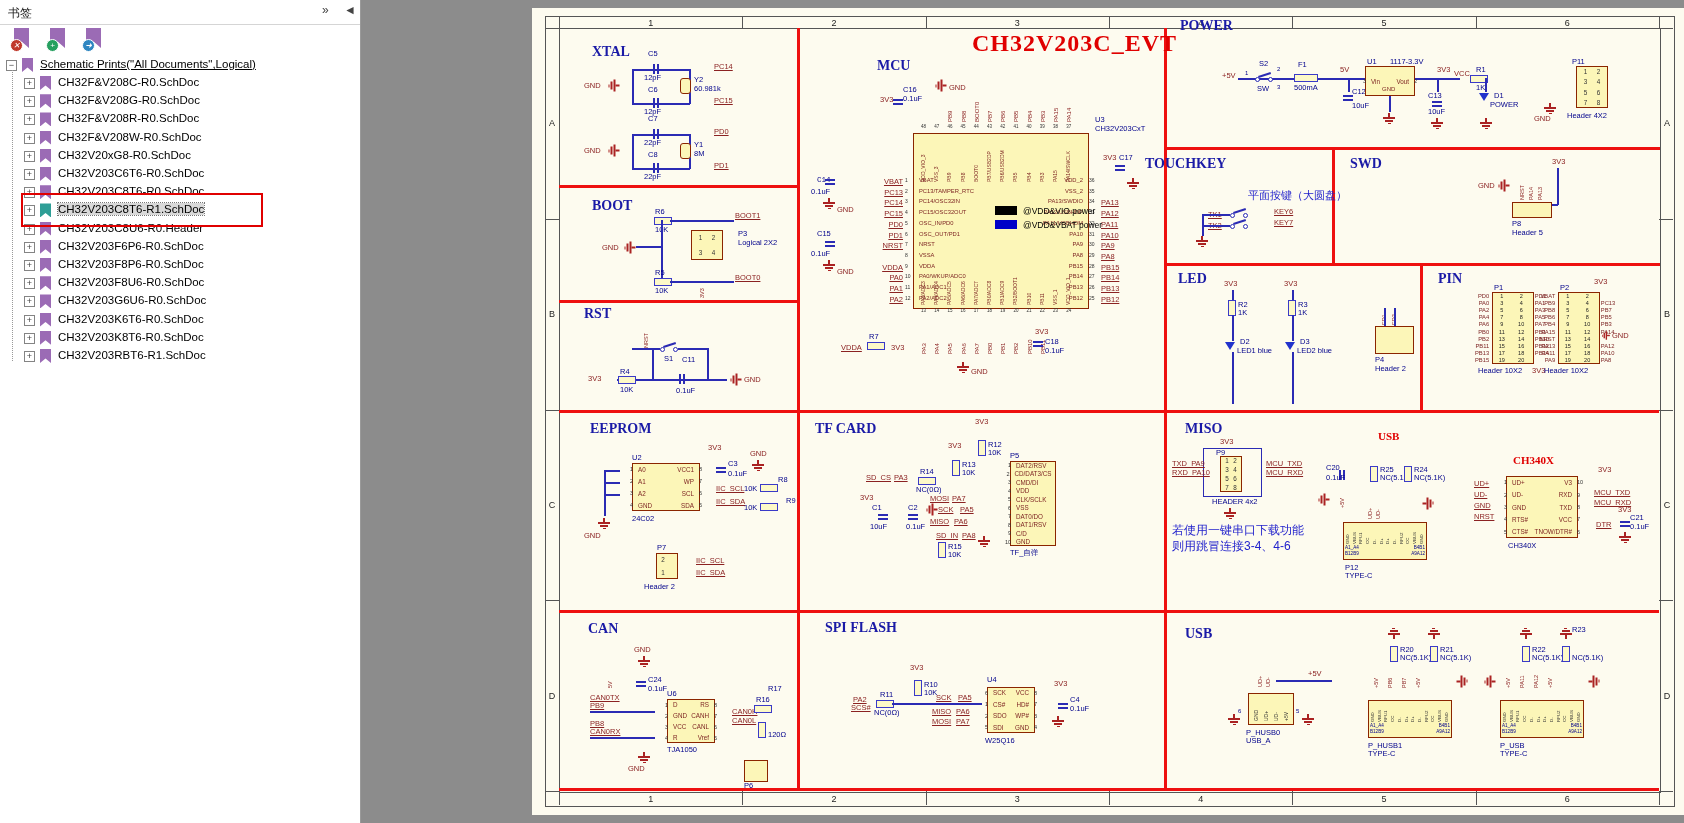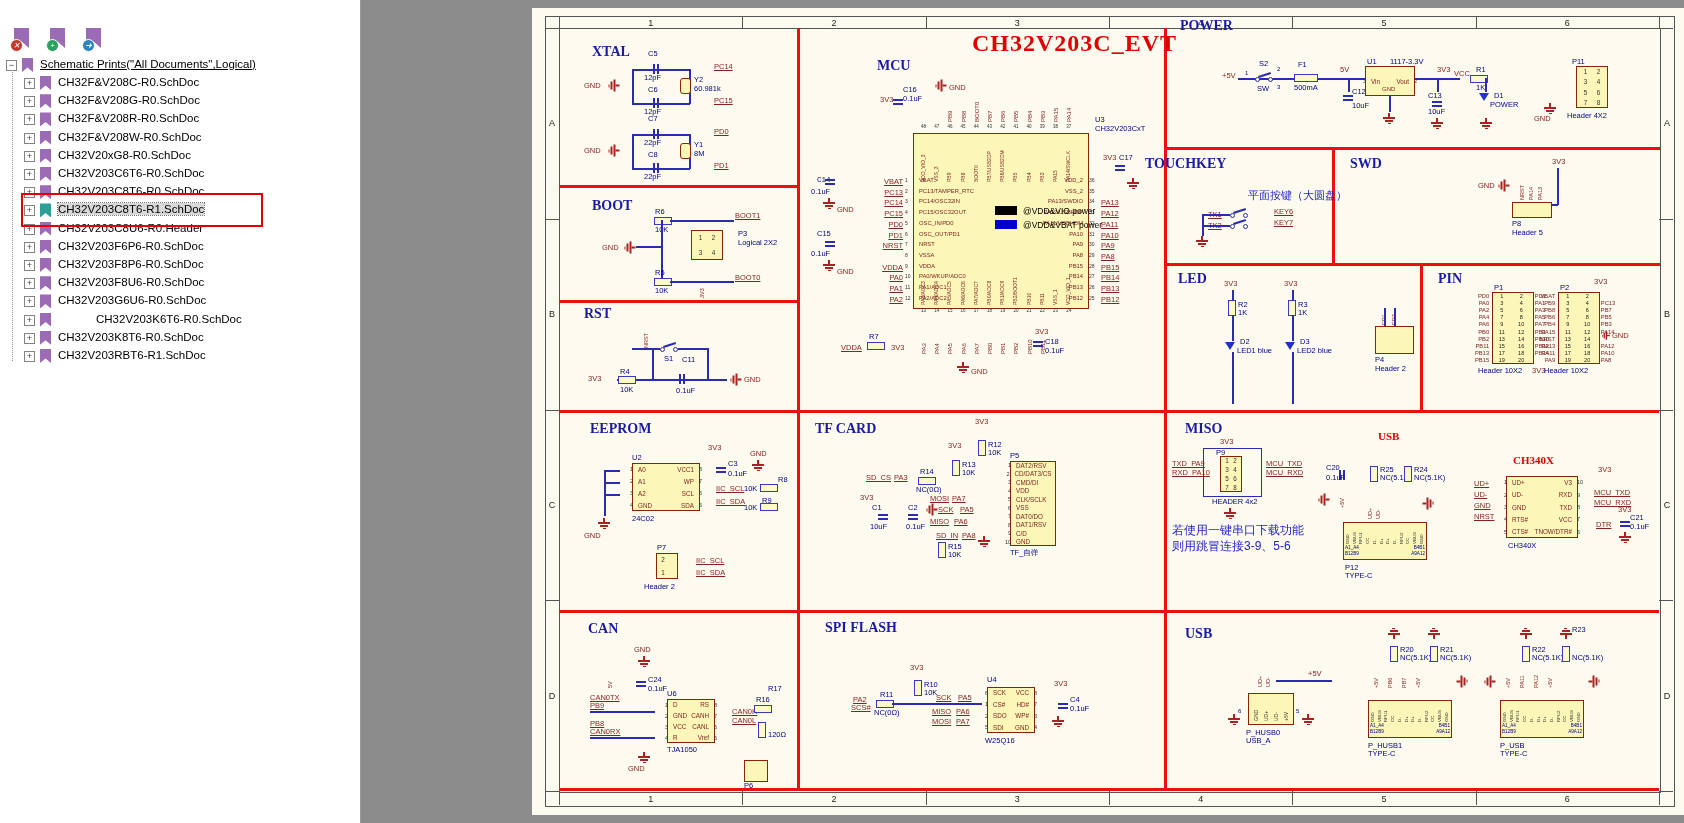--- a/index.html
+++ b/index.html
@@ -75,20 +75,25 @@
   .h20r .ln{width:24px;text-align:right;color:#7A1F1F;padding-right:3px}
   .h20r .c1,.h20r .c2{width:20px;text-align:center;color:#222;font-size:5.5px}
   .h20r .rn{width:24px;text-align:left;color:#7A1F1F;padding-left:4px}
   .mcu-body{position:absolute;background:#FCF6B8;border:1.5px solid #8B2500}
   .sheetwrap *{pointer-events:none}
 </style>
 </head>
 <body>
 
 <div class="panel">
+  <div class="panel-h">
+    <span class="panel-title">书签</span>
+    <span class="ph-ic" style="left:322px">»</span>
+    <span class="ph-ic" style="left:344px">◄</span>
+  </div>
   <div class="tb">
       <span style="position: absolute; left: 10px; top: 0px; width: 26px; height: 26px;">
         <i class="bm" style="left: 4px;"></i>
         <i class="badge" style="left: 0px; background: rgb(192, 57, 43);">✕</i>
       </span>
       <span style="position: absolute; left: 46px; top: 0px; width: 26px; height: 26px;">
         <i class="bm" style="left: 4px;"></i>
         <i class="badge" style="left: 0px; background: rgb(39, 160, 96);">+</i>
       </span>
       <span style="position: absolute; left: 82px; top: 0px; width: 26px; height: 26px;">
@@ -164,21 +169,21 @@
         <span class="tlabel" style="left: 34px;">CH32V203F8U6-R0.SchDoc</span>
       </div>
       <div class="trow" style="top: 236.4px; left: 24px;">
         <span class="ebox" style="left: 0px;">+</span>
         <i class="bmk" style="left: 16px;"></i>
         <span class="tlabel" style="left: 34px;">CH32V203G6U6-R0.SchDoc</span>
       </div>
       <div class="trow" style="top: 254.6px; left: 24px;">
         <span class="ebox" style="left: 0px;">+</span>
         <i class="bmk" style="left: 16px;"></i>
-        <span class="tlabel" style="left: 34px; margin-left: 38px;">CH32V203K6T6-R0.SchDoc</span>
+        <span class="tlabel" style="left: 34px;">CH32V203K6T6-R0.SchDoc</span>
       </div>
       <div class="trow" style="top: 272.8px; left: 24px;">
         <span class="ebox" style="left: 0px;">+</span>
         <i class="bmk" style="left: 16px;"></i>
         <span class="tlabel" style="left: 34px;">CH32V203K8T6-R0.SchDoc</span>
       </div>
       <div class="trow" style="top: 291px; left: 24px;">
         <span class="ebox" style="left: 0px;">+</span>
         <i class="bmk" style="left: 16px;"></i>
         <span class="tlabel" style="left: 34px;">CH32V203RBT6-R1.SchDoc</span>
@@ -836,21 +841,21 @@
   <span class="f d" style="left:196px;top:462px">0.1uF</span>
   <span class="f" style="left:218px;top:442px">GND</span>
   <div class="gnd" style="left:220px;top:452px"></div>
   <span class="f u" style="left:184px;top:477px">IIC_SCL</span>
   <span class="f d" style="left:212px;top:477px">10K</span>
   <div class="res" style="left:228px;top:476px"></div>
   <span class="f d" style="left:246px;top:468px">R8</span>
   <span class="f u" style="left:184px;top:490px">IIC_SDA</span>
   <span class="f d" style="left:212px;top:496px">10K</span>
   <div class="res" style="left:228px;top:495px"></div>
-  <span class="f d" style="left:230px;top:489px">R9</span>
+  <span class="f d" style="left:254px;top:489px">R9</span>
   <span class="f d" style="left:125px;top:536px">P7</span>
   <div class="ic grid" style="left:112px;top:545px;width:46px;height:26px">
       <div class="icrow">
         <span class="pnl"></span>
         <span class="nml">2</span>
         <span class="nmr"></span>
         <span class="pnr"></span>
       </div>
       <div class="icrow">
         <span class="pnl"></span>
@@ -992,21 +997,21 @@
         <span class="pnr"></span>
       </div>
     </div>
   <span class="f u" style="left:640px;top:452px">TXD_PA9</span>
   <span class="f u" style="left:640px;top:461px">RXD_PA10</span>
   <span class="f u" style="left:734px;top:452px">MCU_TXD</span>
   <span class="f u" style="left:734px;top:461px">MCU_RXD</span>
   <span class="f d" style="left:680px;top:490px">HEADER 4x2</span>
   <div class="gnd" style="left:692px;top:500px"></div>
   <span class="cn" style="left:640px;top:514px">若使用一键串口下载功能</span>
-  <span class="cn" style="left:640px;top:530px">则用跳冒连接3-9、5-6</span>
+  <span class="cn" style="left:640px;top:530px">则用跳冒连接3-4、4-6</span>
   <span class="rl" style="left:846px;top:422px">USB</span>
   <span class="f d" style="left:794px;top:456px">C20</span>
   <div class="caph" style="left:806px;top:462px"></div>
   <span class="f d" style="left:794px;top:466px">0.1uF</span>
   <div class="resv" style="left:838px;top:458px"></div>
   <span class="f d" style="left:848px;top:458px">R25</span>
   <span class="f d" style="left:848px;top:466px">NC(5.1K)</span>
   <div class="resv" style="left:872px;top:458px"></div>
   <span class="f d" style="left:882px;top:458px">R24</span>
   <span class="f d" style="left:882px;top:466px">NC(5.1K)</span>

